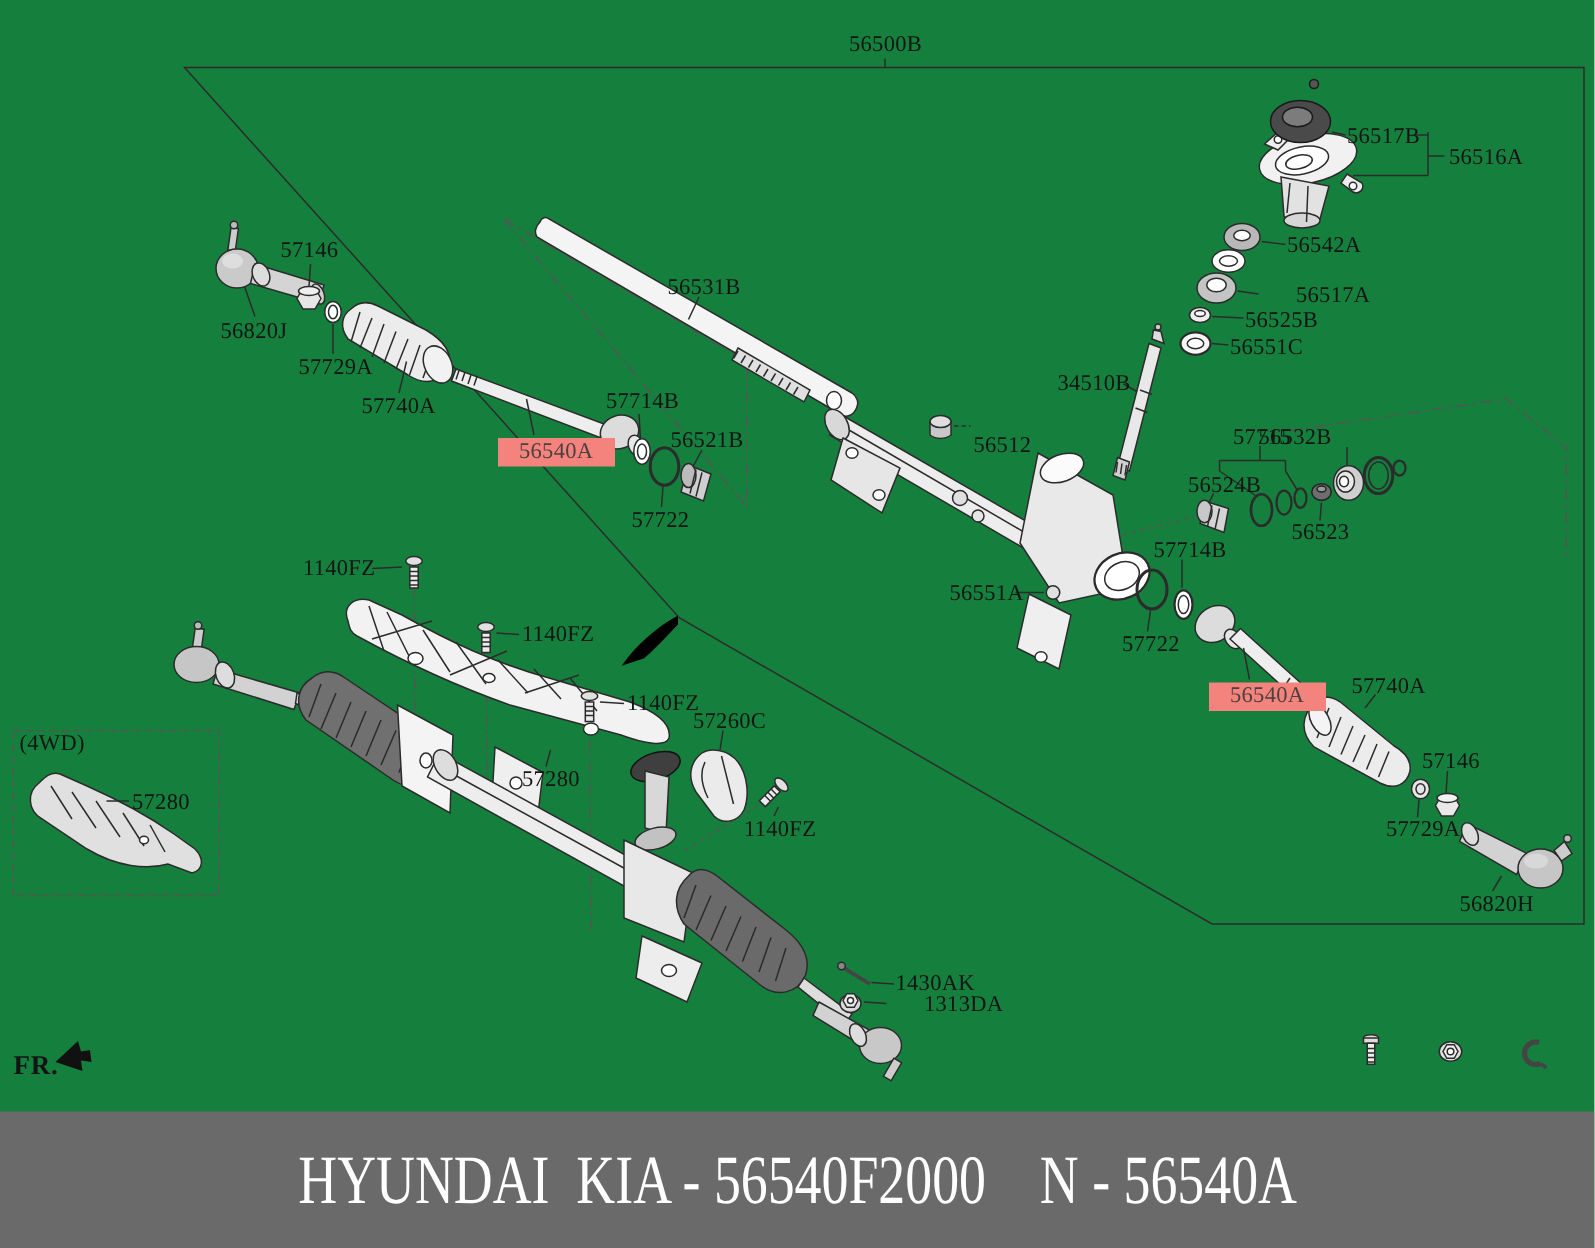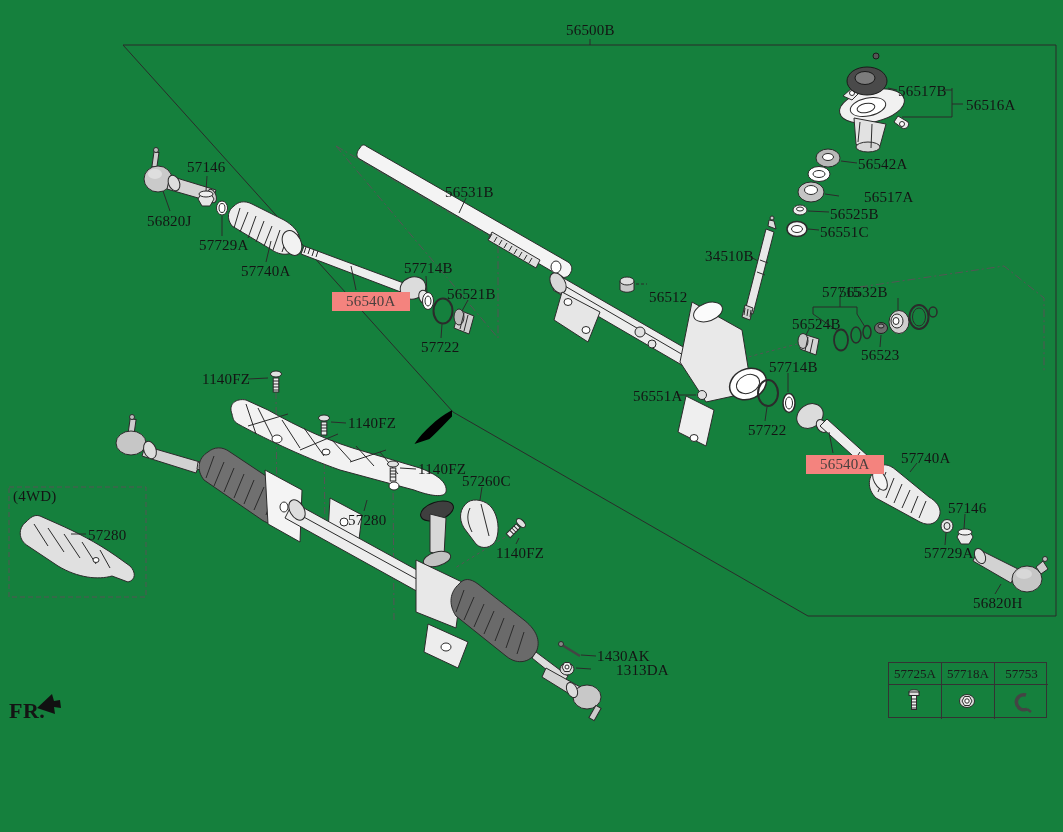--- a/index.html
+++ b/index.html
@@ -1,21 +1,21 @@
 <!DOCTYPE html>
 <html><head>
 <meta charset="utf-8">
 <style>
   html,body{margin:0;padding:0;background:#fff;}
   #stage{position:relative;width:1063px;height:832px;background:#15803d;overflow:hidden;
          font-family:Liberation Serif, serif;color:#1a1a1a;}
   #art{position:absolute;left:0;top:0;}
   .co{position:absolute;font-size:15px;line-height:17px;white-space:pre;color:#141414;letter-spacing:0.2px;}
   .hl{background:#f4837e;color:#4a403e;padding:1px 14px;}
-  .fr{font-size:22px;font-weight:bold;letter-spacing:0.5px;}
+  .fr{font-size:18px;font-weight:bold;letter-spacing:0.5px;}
   .tbl{position:absolute;left:888px;top:662px;width:159px;height:56px;border:1px solid #333;
        display:grid;grid-template-columns:53px 53px 53px;grid-template-rows:22px 34px;box-sizing:border-box;}
   .tbl .hc{border-right:1px solid #333;border-bottom:1px solid #333;display:flex;align-items:center;justify-content:center;
            font-size:13px;white-space:nowrap;}
   .tbl .ic{border-right:1px solid #333;display:flex;align-items:center;justify-content:center;}
   .tbl .last{border-right:none;}
   #banner{position:absolute;left:0;top:741px;width:1063px;height:91px;background:#6a6a6a;
           display:flex;align-items:center;justify-content:center;}
   #banner span{color:#fff;font-size:46px;white-space:pre;display:inline-block;
                transform:scaleX(0.78);transform-origin:center;letter-spacing:0px;}
@@ -384,23 +384,18 @@
 <div class="co" style="left:418px;top:461px;">1140FZ</div>
 <div class="co" style="left:348px;top:512px;">57280</div>
 <div class="co" style="left:462px;top:473px;">57260C</div>
 <div class="co" style="left:496px;top:545px;">1140FZ</div>
 <div class="co" style="left:13px;top:488px;">(4WD)</div>
 <div class="co" style="left:88px;top:527px;">57280</div>
 <div class="co" style="left:597px;top:648px;">1430AK</div>
 <div class="co" style="left:616px;top:662px;">1313DA</div>
 <div class="co fr" style="left:9px;top:702px;">FR.</div>
 
-<div class="tbl">
-  <div class="hc">57725A</div>
-  <div class="hc">57718A</div>
-  <div class="hc last">57753</div>
-  <div class="ic"></div>
-  <div class="ic"></div>
-  <div class="ic last"></div>
+
+<div id="banner" style="background-color: rgb(106, 106, 106);">
+  <span style="color: rgb(255, 255, 255);">HYUNDAI  KIA - 56540F2000    N - 56540A</span>
 </div>
 
-
 </div>
 
 </body></html>

